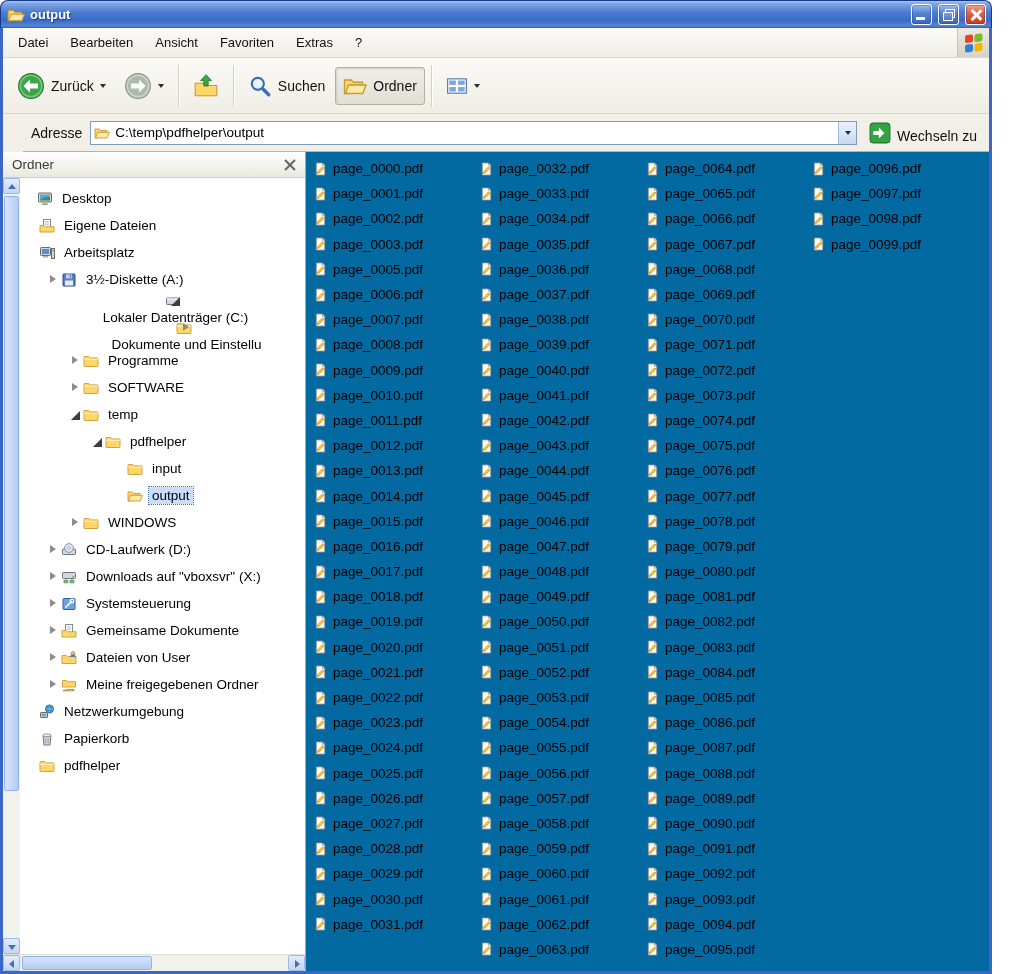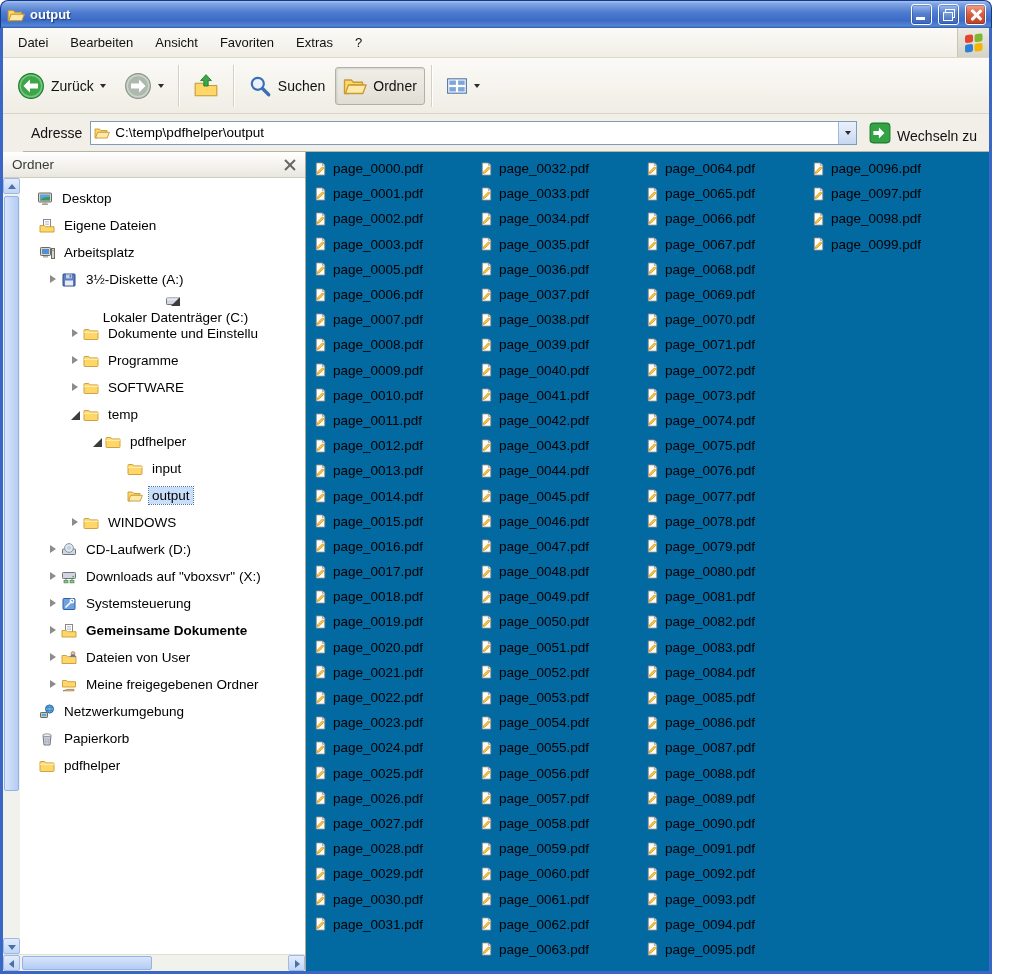--- a/index.html
+++ b/index.html
@@ -316,21 +316,21 @@
                 <span class="expander open"></span>
                 <span class="tree-icon">
                   <svg width="16" height="16" viewBox="0 0 16 16">
                     <rect x="1.5" y="5" width="13" height="6.5" rx="0.8" fill="#D2D6DE" stroke="#70747E"></rect>
                     <rect x="1.8" y="5.3" width="12.4" height="2" fill="#E8EBF2"></rect>
                     <circle cx="12.2" cy="9.6" r="0.9" fill="#49B04F"></circle>
                   </svg>
                 </span>
                 <span class="tree-label">Lokaler Datenträger (C:)</span>
               </div>
-              <div class="tree-row" style="padding-left: 48px;">
+              <div class="tree-row" style="padding-left: 48px; flex-direction: column;">
                 <span class="expander closed"></span>
                 <span class="tree-icon">
                   <svg width="16" height="16" viewBox="0 0 16 16">
                     <path d="M1 4.2c0-.4.3-.7.7-.7h4l1.4 1.4h7.2c.4 0 .7.3.7.7v7.2c0 .4-.3.7-.7.7H1.7c-.4 0-.7-.3-.7-.7z" fill="#FFD768" stroke="#C89A35" stroke-width="0.9"></path>
                     <path d="M1 6.3h14" stroke="#FFEFAF" stroke-width="1.2"></path>
                   </svg>
                 </span>
                 <span class="tree-label">Dokumente und Einstellu</span>
               </div>
               <div class="tree-row" style="padding-left: 48px;">
@@ -431,21 +431,21 @@
                 <span class="expander closed"></span>
                 <span class="tree-icon">
                   <svg width="16" height="16" viewBox="0 0 16 16">
                     <rect x="2" y="2.5" width="12" height="11" rx="1" fill="#6FA3E0" stroke="#2F5FA8"></rect>
                     <path d="M5 11 L10.5 5.5" stroke="#fff" stroke-width="1.6" stroke-linecap="round"></path>
                     <circle cx="11" cy="5" r="1.8" fill="none" stroke="#fff" stroke-width="1.2"></circle>
                   </svg>
                 </span>
                 <span class="tree-label">Systemsteuerung</span>
               </div>
-              <div class="tree-row" style="padding-left: 26px; font-weight: bold;">
+              <div class="tree-row" style="padding-left: 26px;">
                 <span class="expander closed"></span>
                 <span class="tree-icon">
                   <svg width="16" height="16" viewBox="0 0 16 16">
                     <rect x="4.5" y="1.5" width="7" height="8" fill="#fff" stroke="#888"></rect>
                     <path d="M6 3.5h4M6 5h4M6 6.5h4" stroke="#A8C0DC" stroke-width="0.8"></path>
                     <path d="M1 7.5h4.2l1.3 1.2H15V14H1z" fill="#FFD768" stroke="#C89A35" stroke-width="0.9"></path>
                   </svg>
                 </span>
                 <span class="tree-label">Gemeinsame Dokumente</span>
               </div>

